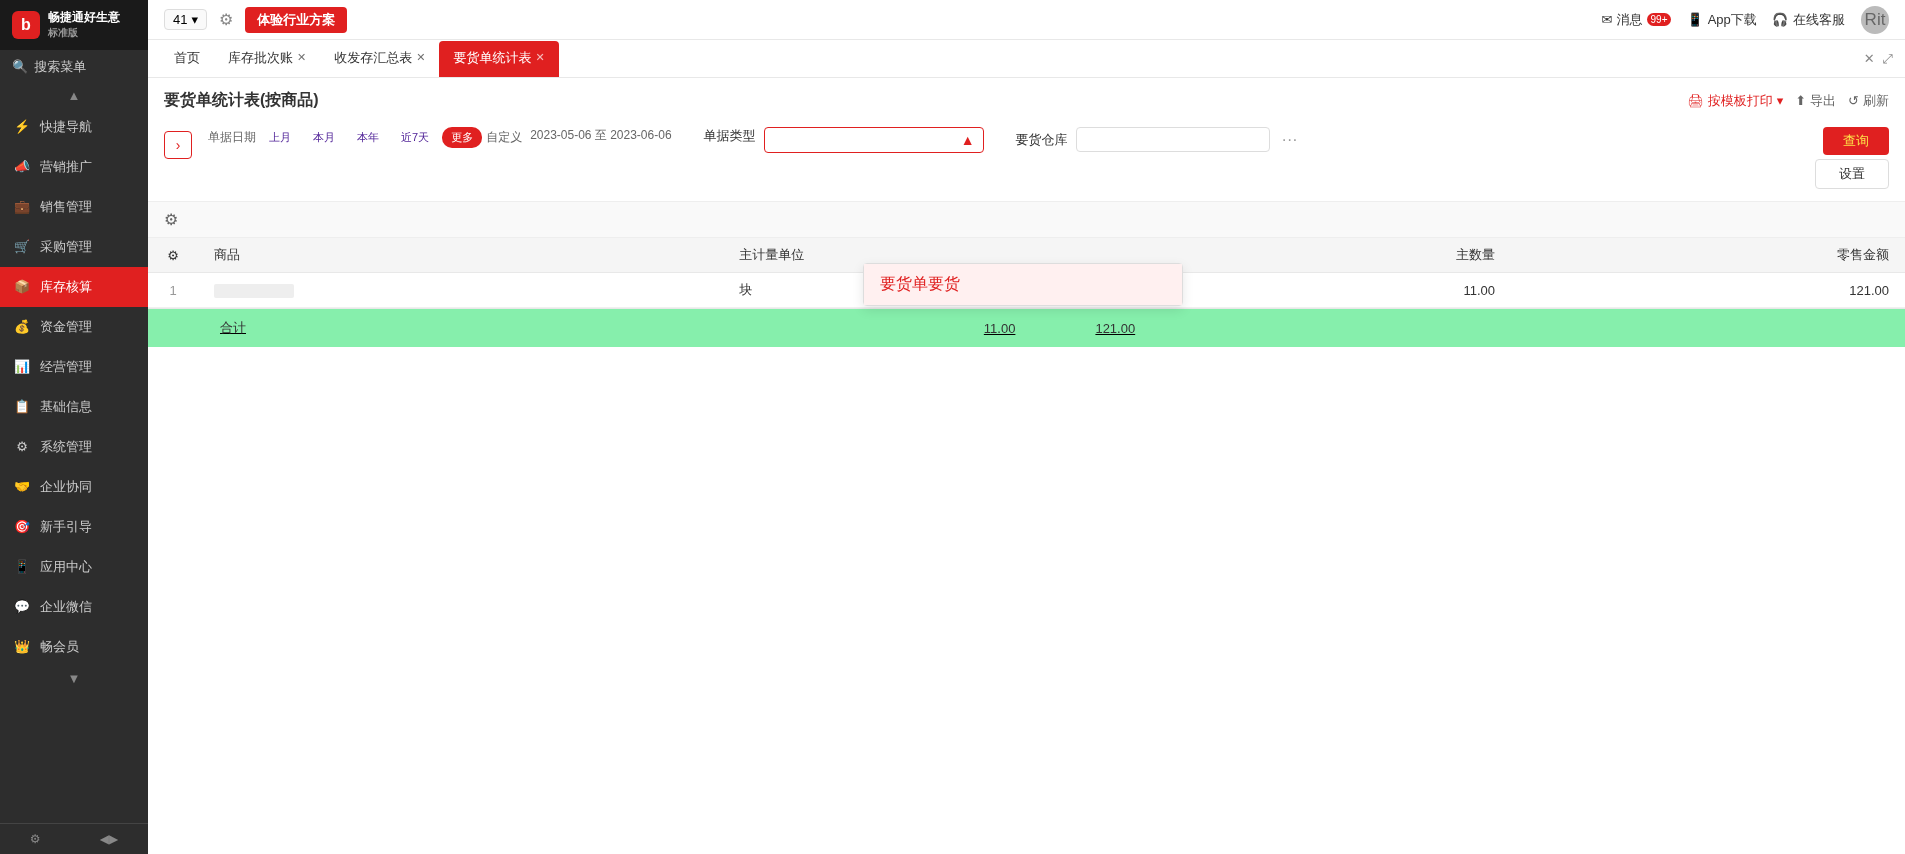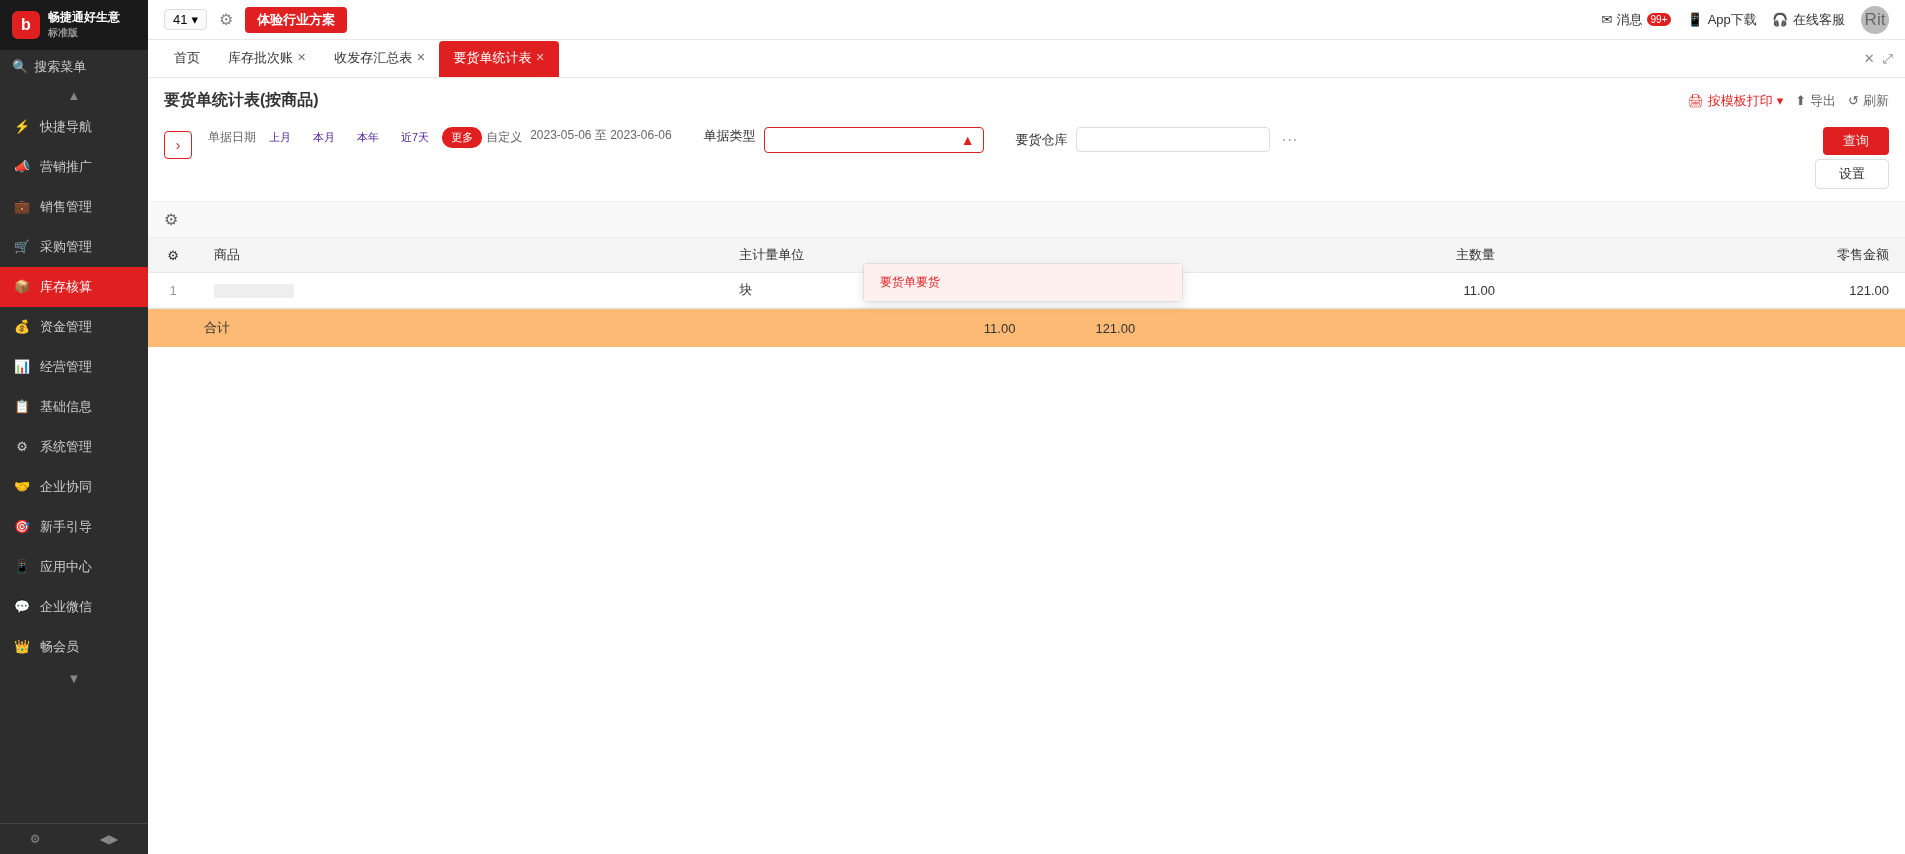--- a/index.html
+++ b/index.html
@@ -169,21 +169,21 @@
 
     .filter-warehouse-group { display: flex; align-items: center; gap: 8px; margin-left: 16px; }
     .filter-warehouse-input {
       min-width: 180px; border: 1px solid #ddd; border-radius: 4px;
       padding: 4px 8px; display: flex; align-items: center; background: white;
     }
     .filter-warehouse-input input { border: none; outline: none; width: 100%; font-size: 13px; }
     .filter-more { color: #999; font-size: 16px; cursor: pointer; margin-left: 4px; }
 
     .query-btn {
-      background: #e02020; color: #e5e5e5; border: none;
+      background: #e02020; color: #fde047; border: none;
       padding: 5px 20px; border-radius: 4px; cursor: pointer; font-size: 13px;
       margin-left: 8px;
     }
     .set-btn {
       background: white; color: #333; border: 1px solid #ddd;
       padding: 5px 20px; border-radius: 4px; cursor: pointer; font-size: 13px;
     }
 
     
     .dropdown-overlay {
@@ -191,21 +191,21 @@
       top: 185px;
       left: 715px;
       width: 320px;
       background: white;
       border: 1px solid #ddd;
       border-radius: 4px;
       box-shadow: 0 4px 12px rgba(0,0,0,0.1);
       z-index: 100;
     }
     .dropdown-item {
-      padding: 10px 16px; cursor: pointer; font-size: 12px; color: #333;
+      padding: 10px 16px; cursor: pointer; font-size: 16px; color: #333;
     }
     .dropdown-item.selected { background: #fff0f0; color: #e02020; }
 
     
     .table-container { padding: 0 0; }
     .table-toolbar {
       display: flex; align-items: center;
       padding: 8px 16px; background: #f9f9f9; border-bottom: 1px solid #eee;
     }
     .gear-icon-btn { color: #666; cursor: pointer; font-size: 16px; }
@@ -220,24 +220,24 @@
       padding: 8px 16px; border-bottom: 1px solid #f0f0f0;
       font-size: 13px; color: #333;
     }
     .td-right { text-align: right; }
     .td-center { text-align: center; }
     .row-num { color: #999; text-align: center; }
     .product-placeholder { display: inline-block; width: 80px; height: 14px; background: #eee; border-radius: 2px; vertical-align: middle; }
 
     
     .table-footer {
-      background: #fdba74; border-top: 1px solid #e8e8e8;
+      background: #86efac; border-top: 1px solid #e8e8e8;
       display: flex; align-items: center;
-      padding: 10px 16px;
-      position: sticky; bottom: 0;
+      padding: 10px 32px;
+      position: sticky; bottom: 0; text-decoration: underline;
     }
     .footer-label { font-size: 13px; color: #333; margin-left: 40px; }
     .footer-val { font-size: 13px; color: #333; font-weight: 500; }
   </style>
 </head>
 <body>
 
 <div class="sidebar">
   <div class="sidebar-logo">
     <div class="logo-icon">b</div>

